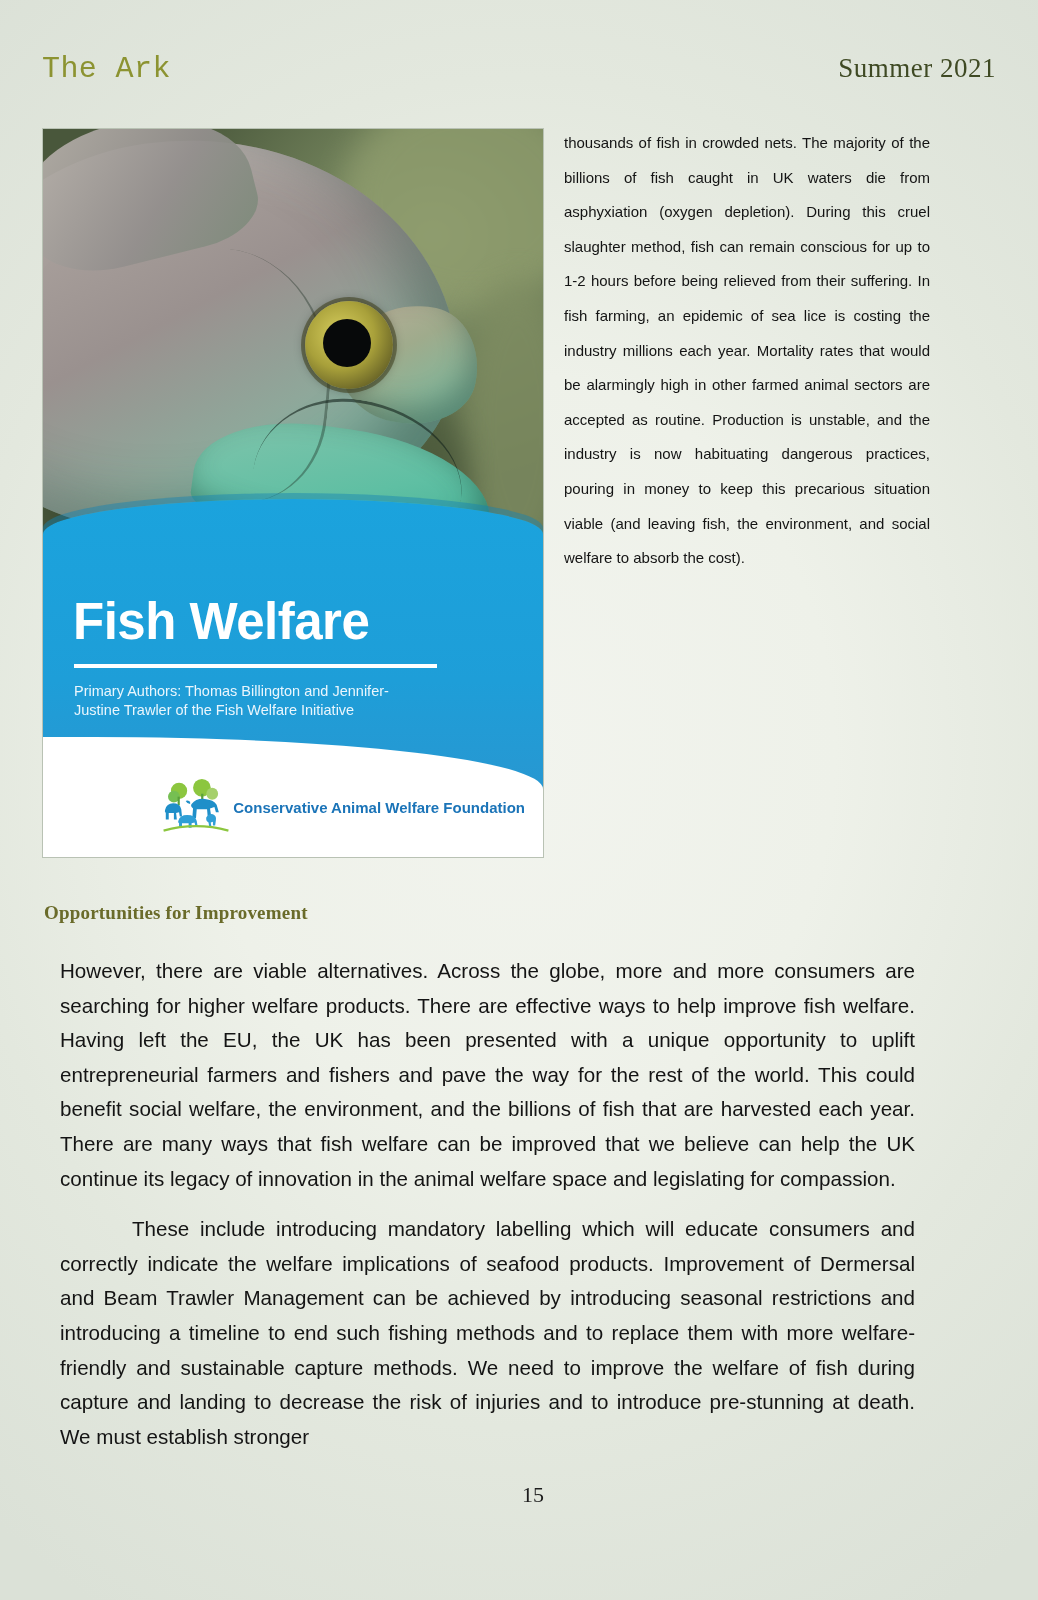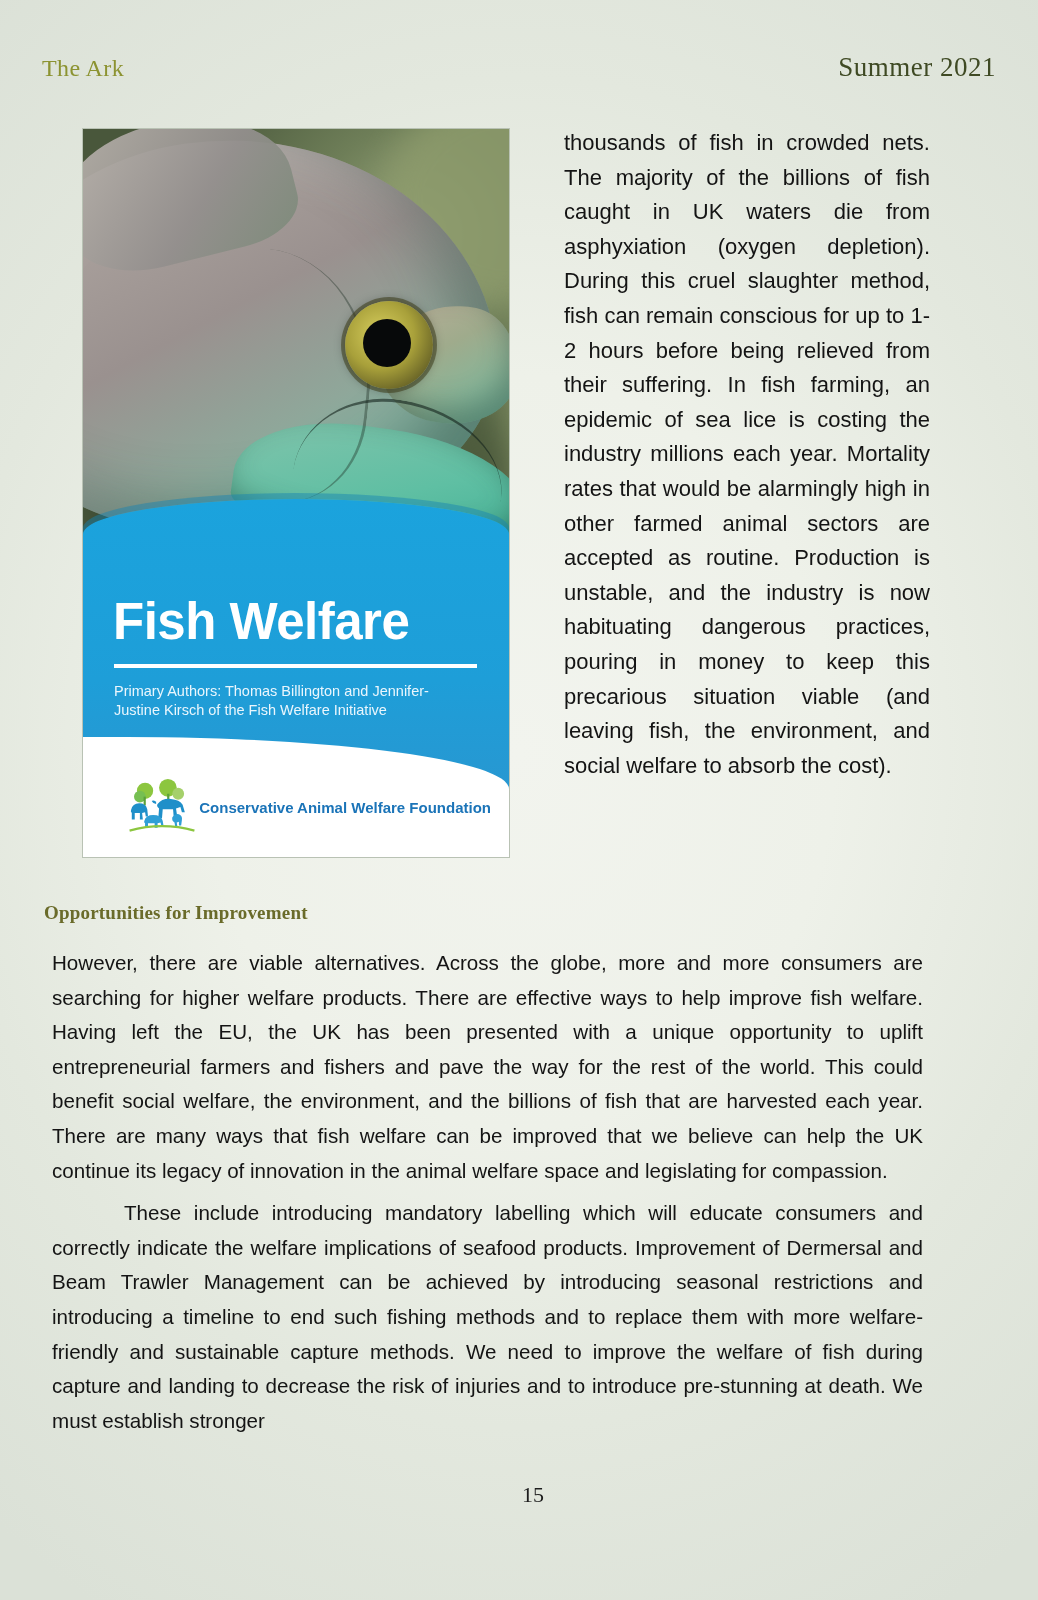--- a/index.html
+++ b/index.html
@@ -29,45 +29,44 @@
     position: absolute;
     top: 52px;
     left: 42px;
     right: 42px;
     height: 44px;
     display: flex;
     align-items: baseline;
     justify-content: space-between;
   }
   .head-left {
-    font-family: Liberation Serif, serif;
-    font-size: 24px;
+    font-family: Liberation Mono, monospace;
+    font-size: 30px;
     color: #8c9331;
     letter-spacing: 0.4px;
   }
   .head-right {
     font-family: "Liberation Serif", serif;
     font-size: 27px;
     color: #3f4a24;
     letter-spacing: 0.5px;
     margin-left: 32px;
   }
 
   
   .figure {
     position: absolute;
     left: 42px;
     top: 128px;
-    width: 428px;
+    width: 502px;
     height: 730px;
     border: 1px solid #b9c2b4;
     box-sizing: border-box;
     overflow: hidden;
     background: #fff;
-    margin-left: 40px;
   }
   .photo {
     position: absolute;
     left: 0; top: 0;
     width: 100%;
     height: 410px;
     overflow: hidden;
     background:
       radial-gradient(ellipse 55% 60% at 78% 26%, #9aa77c 0%, #6e7e58 45%, #49573b 100%),
       linear-gradient(150deg, #5d6b4a 0%, #44513a 60%, #2f3a29 100%);
@@ -232,21 +231,21 @@
     font-weight: bold;
     line-height: 17px;
   }
 
   
   .col-right {
     position: absolute;
     left: 564px;
     top: 126px;
     width: 366px;
-    font-size: 22px;
+    font-size: 15px;
     line-height: 34.6px;
     color: #141414;
     text-align: justify;
     text-justify: inter-word;
   }
 
   
   .section-heading {
     position: absolute;
     left: 44px;
@@ -261,21 +260,21 @@
     position: absolute;
     left: 44px;
     top: 938px;
     width: 887px;
     font-size: 20.6px;
     line-height: 34.6px;
     color: #141414;
     text-align: justify;
     text-justify: inter-word;
   }
-  .body-wide p { margin: 8px; }
+  .body-wide p { margin: 16px; }
   .body-wide p.indent { text-indent: 72px; }
 
   .page-number {
     position: absolute;
     left: 0;
     right: 0;
     top: 1482px;
     text-align: center;
     font-family: "Liberation Serif", serif;
     font-size: 22px;
@@ -309,21 +308,21 @@
       <div class="fish-eye-outer">
         <div class="fish-eye-pupil"></div>
       </div>
     </div>
 
     <div class="wave-accent"></div>
     <div class="wave"></div>
 
     <div class="cover-title">Fish Welfare</div>
     <div class="cover-rule"></div>
-    <div class="cover-authors">Primary Authors: Thomas Billington and Jennifer-Justine Kirsch of the Fish Welfare Initiative</div>
+    <div class="cover-authors">Primary Authors: Thomas Billington and Jennifer-Justine Trawler of the Fish Welfare Initiative</div>
 
     <div class="cover-base"></div>
 
     <div class="logo">
       <svg class="logo-mark" viewBox="0 0 100 76">
 
         <circle cx="27" cy="16" r="11" fill="#8cc63f"></circle>
         <circle cx="20" cy="24" r="8" fill="#76bf52"></circle>
         <circle cx="58" cy="12" r="12" fill="#8cc63f"></circle>
         <circle cx="72" cy="20" r="8" fill="#a5d06b"></circle>

